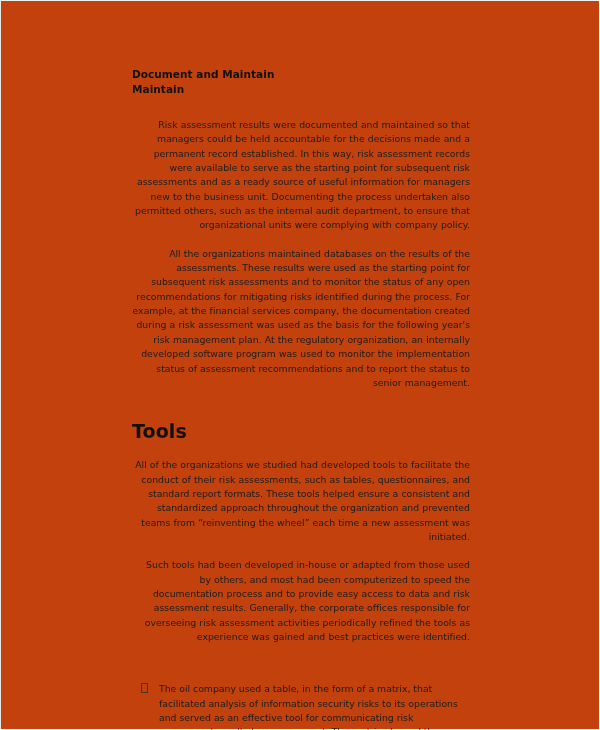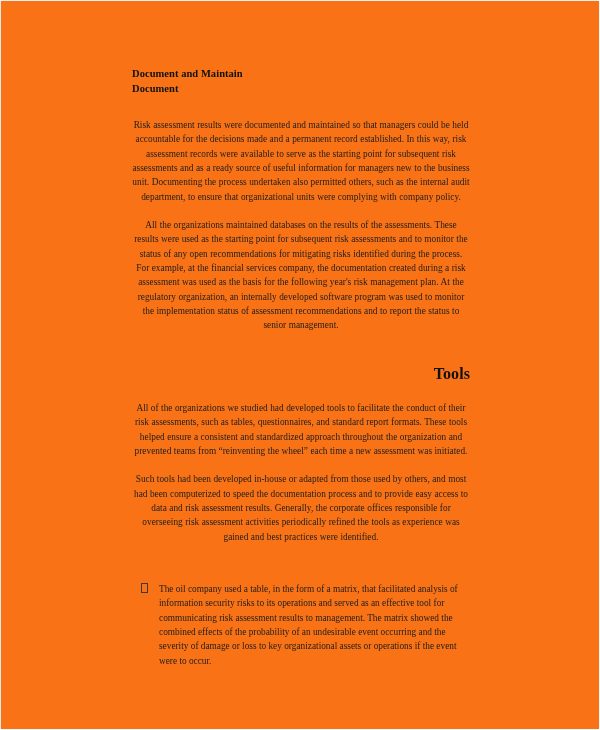--- a/index.html
+++ b/index.html
@@ -12,57 +12,55 @@
     height: 730px;
     font-family: "DejaVu Sans", "Liberation Sans", sans-serif;
     color: #1a1a1a;
     overflow: hidden;
   }
   .page {
     position: relative;
     box-sizing: border-box;
     width: 600px;
     height: 730px;
-    background: #f97316;
+    background: #c2410c;
     border-left: 1px solid #e8e8e8;
     border-top: 1px solid #f0f0f0;
     border-right: 1px solid #fbfbfb;
     border-bottom: 1px solid #fbfbfb;
-    font-family: Liberation Serif, serif;
   }
   .content {
     position: absolute;
     left: 131px;
     top: 66px;
     width: 338px;
   }
   .h-sub {
     font-size: 10.5px;
     font-weight: bold;
     line-height: 14.5px;
     letter-spacing: 0.05px;
     color: #111111;
     margin: 0 0 0 0;
   }
   .h-main {
-    font-size: 16px;
+    font-size: 19px;
     font-weight: bold;
     line-height: 18px;
     letter-spacing: 0.1px;
     color: #111111;
     margin: 0;
-    text-align: right;
   }
   p.body {
     font-size: 9.3px;
     line-height: 14.35px;
     letter-spacing: 0.01px;
     margin: 0;
     color: #1d1d1d;
-    text-align: center;
+    text-align: right;
     word-spacing: 0.15px;
   }
   .gap-after-heading { height: 22px; }
   .gap-para { height: 14px; }
   .gap-before-tools { height: 32px; }
   .gap-after-tools { height: 18px; }
   .gap-bullet { height: 24px; }
 
   .bullet-row {
     display: flex;
@@ -94,21 +92,21 @@
   }
 </style>
 </head>
 <body>
 
 <div class="page">
   <div class="content">
 
     <h2 class="h-sub">
       <span>Document and Maintain</span><br>
-      <span>Document</span>
+      <span>Maintain</span>
     </h2>
 
     <div class="gap-after-heading"></div>
 
     <p class="body">Risk assessment results were documented and maintained so that managers could be held accountable for the decisions made and a permanent record established.  In this way, risk assessment records were available to serve as the starting point for subsequent risk assessments and as a ready source of useful information for managers new to the business unit.  Documenting the process undertaken also permitted others, such as the internal audit department, to ensure that organizational units were complying with company policy.</p>
 
     <div class="gap-para"></div>
 
     <p class="body">All the organizations maintained databases on the results of the assessments.  These results were used as the starting point for subsequent risk assessments and to monitor the status of any open recommendations for mitigating risks identified during the process.  For example, at the financial services company, the documentation created during a risk assessment was used as the basis for the following year's risk management plan.  At the regulatory organization, an internally developed software program was used to monitor the implementation status of assessment recommendations and to report the status to senior management.</p>
 

